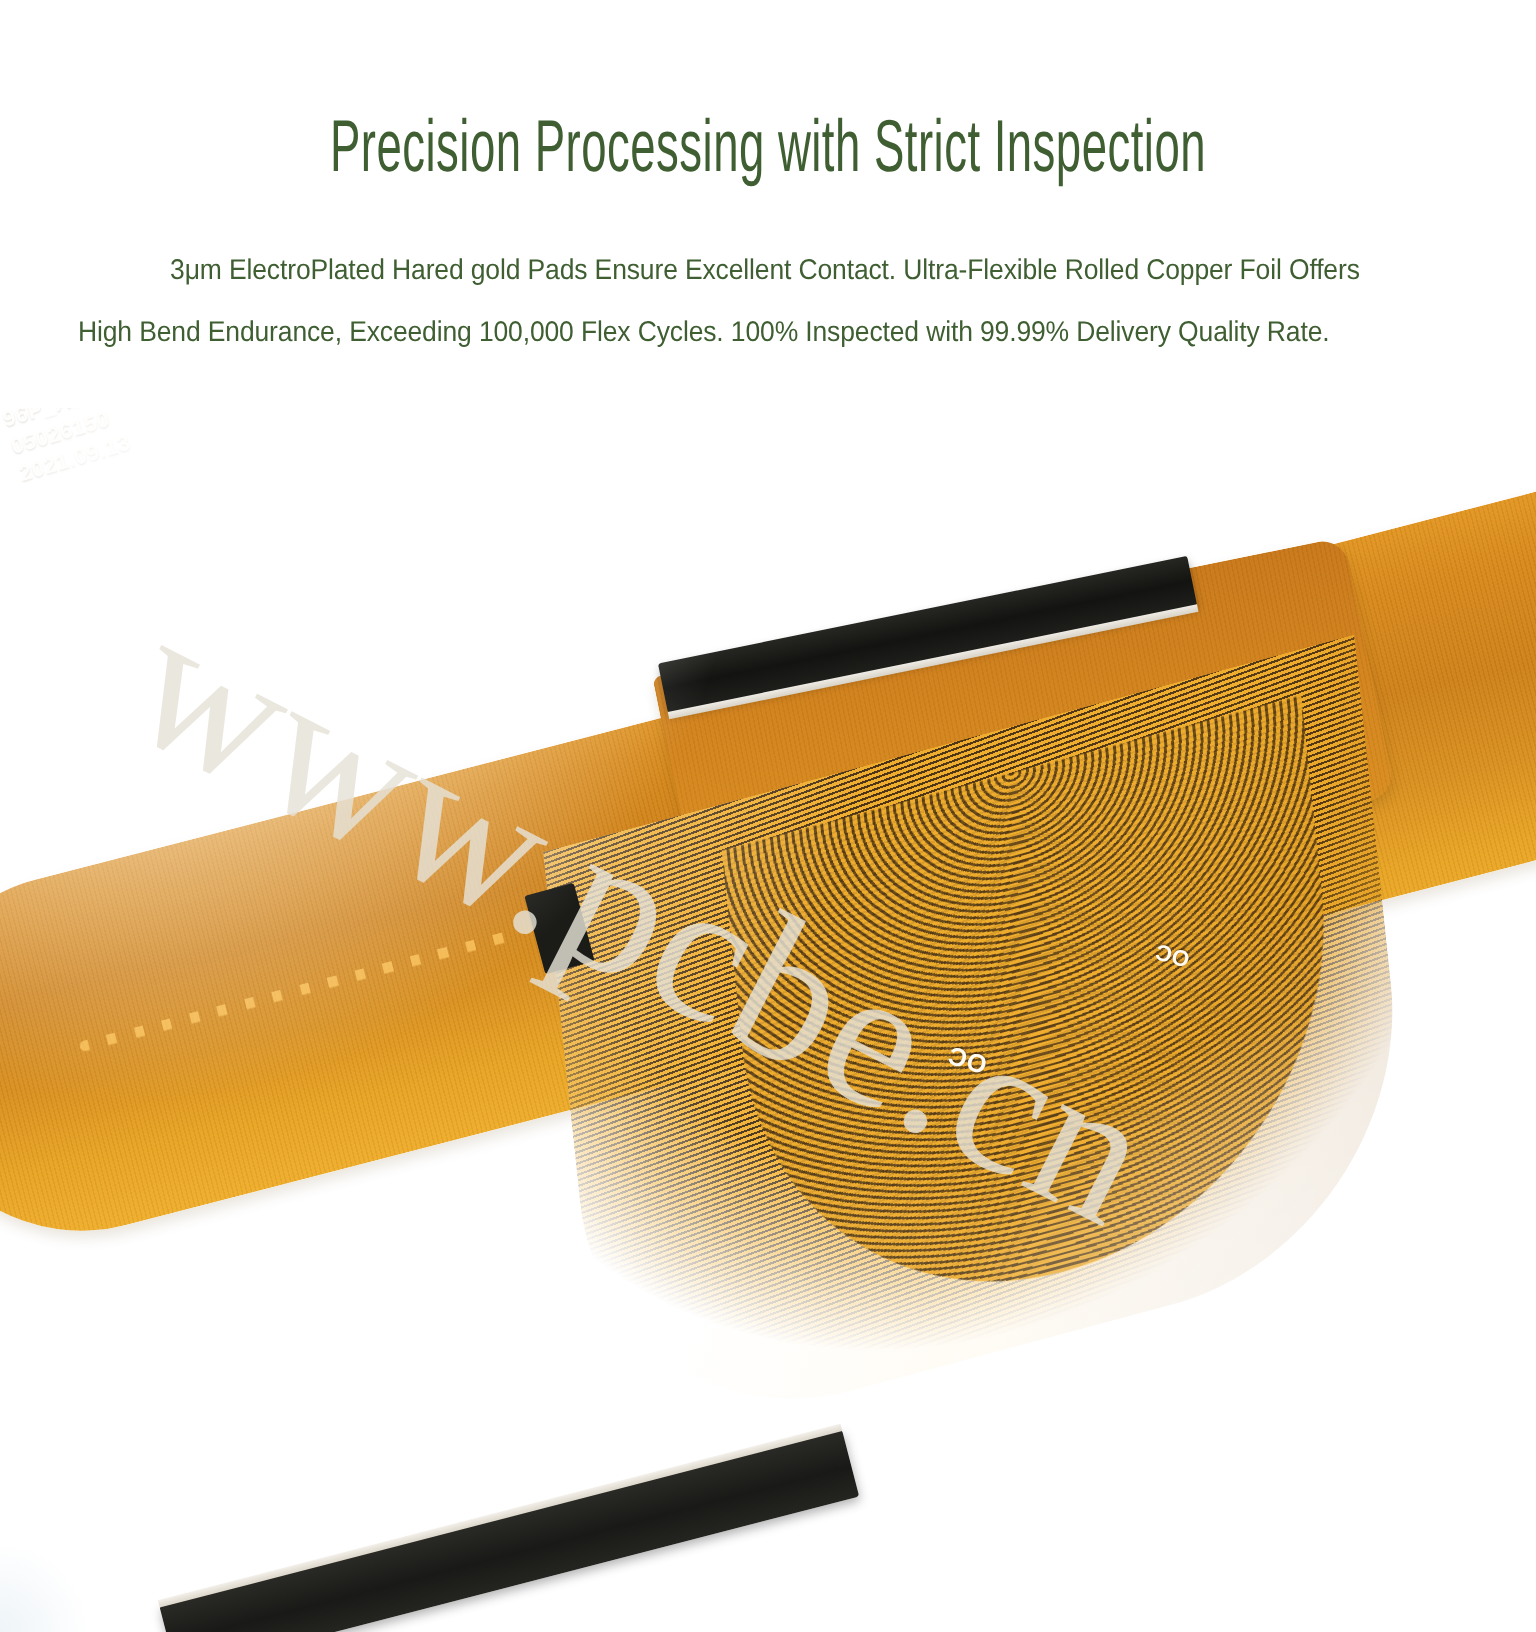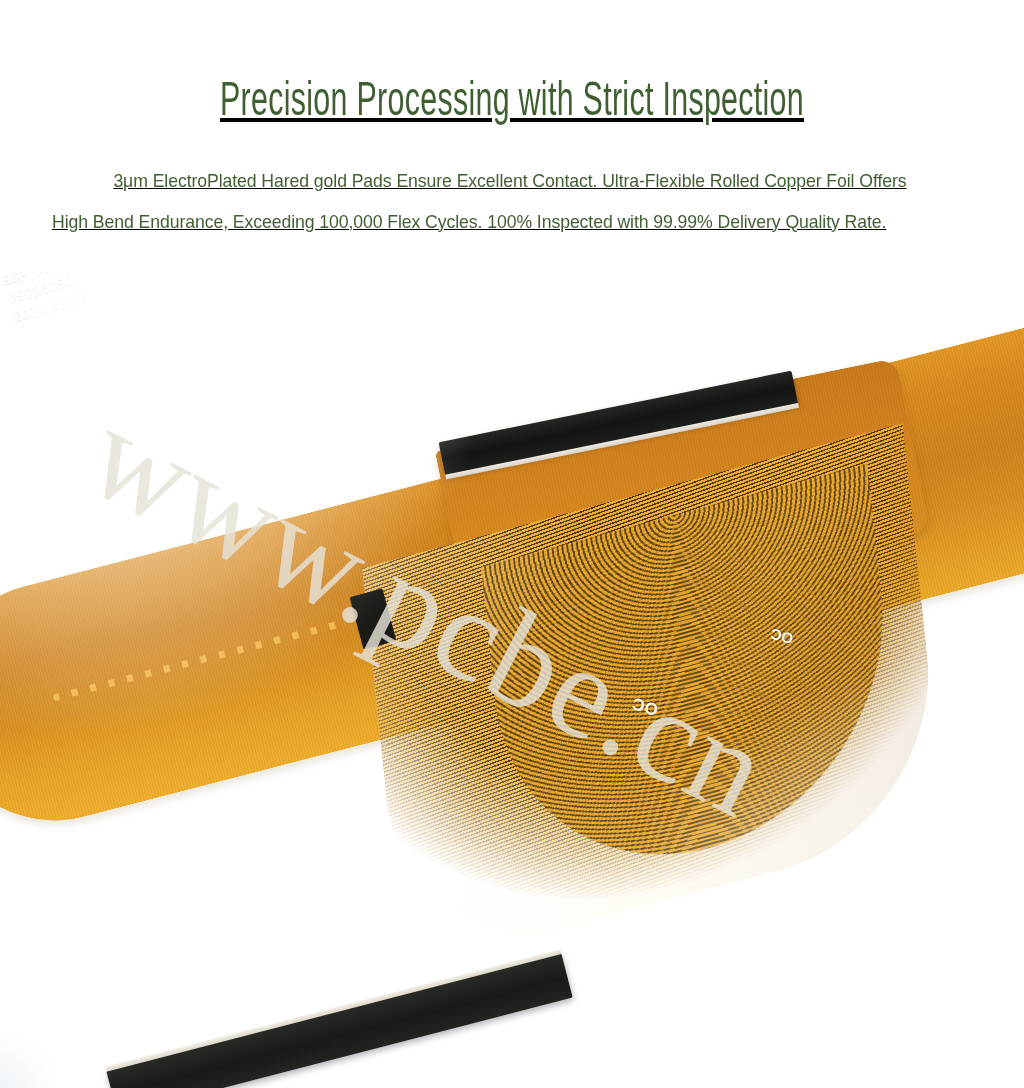--- a/index.html
+++ b/index.html
@@ -14,21 +14,20 @@
     overflow: hidden;
     font-family: "Liberation Sans", sans-serif;
   }
 
   
   .page-header {
     position: absolute;
     top: 0; left: 0;
     width: 1024px;
     padding-top: 36px;
-    text-decoration: underline;
   }
   .page-title {
     text-align: center;
     color: #3f5f32;
     font-family: "Liberation Sans Narrow", "Liberation Sans", sans-serif;
     font-size: 49px;
     line-height: 58px;
     font-weight: 400;
     letter-spacing: 0.5px;
     transform: scaleX(0.62);

